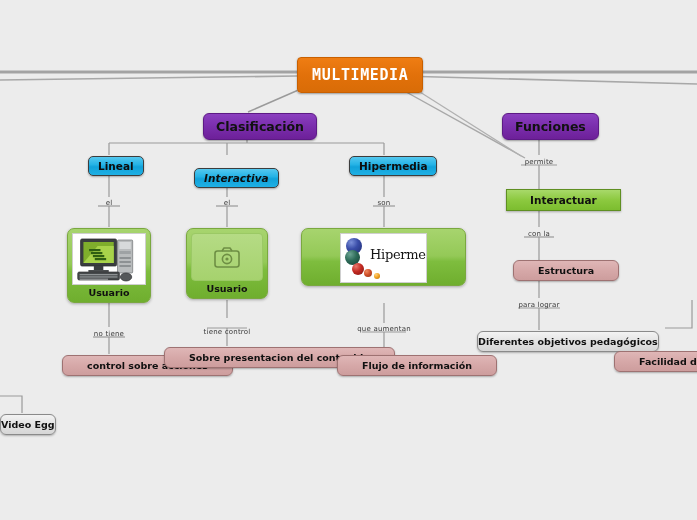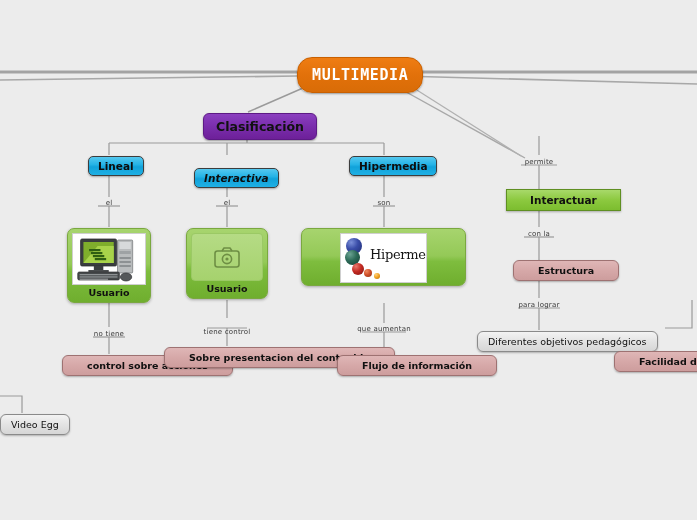--- a/index.html
+++ b/index.html
@@ -30,21 +30,21 @@
   .node {
     position: absolute;
     box-sizing: border-box;
     white-space: nowrap;
     text-align: center;
   }
   
   .n-root {
     background: linear-gradient(180deg,#ef7d13 0%, #e2710a 50%, #d96c07 100%);
     color: #ffffff;
-    border-radius: 15px;
+    border-radius: 4px;
     font-size: 15px;
     font-weight: bold;
     letter-spacing: 0.6px;
     padding: 8px 14px;
     border: 1px solid #c96000;
     box-shadow: 0 1px 2px rgba(0,0,0,0.35);
     font-family: "DejaVu Sans Mono", "Liberation Mono", monospace;
   }
   
   .n-purple {
@@ -128,22 +128,22 @@
     padding: 4px 24px;
     border: 1px solid #9e7272;
     box-shadow: 0 1px 2px rgba(0,0,0,0.28);
   }
   
   .n-grey {
     background: linear-gradient(180deg,#f3f3f3 0%, #e3e3e3 50%, #d6d6d6 100%);
     color: #101010;
     border-radius: 6px;
     font-size: 9.5px;
-    font-weight: normal;
-    padding: 4px 10px;
+    font-weight: bold;
+    padding: 4px 0;
     border: 1px solid #8a8a8a;
     box-shadow: 0 1px 2px rgba(0,0,0,0.25);
   }
   
   .edge-label {
     position: absolute;
     font-size: 7px;
     color: #3a3a3a;
     white-space: nowrap;
     text-align: center;
@@ -232,20 +232,21 @@
 
       <path d="M665,328 L692,328 L692,300"></path>
       <path d="M22,413 L22,396 L0,396"></path>
     </g>
   </svg>
 
   <div class="node n-root" style="left:297px; top:57px;">MULTIMEDIA</div>
 
   <div class="node n-purple" style="left:203px; top:113px;">Clasificación</div>
 
+  <div class="node n-purple" style="left:502px; top:113px;">Funciones</div>
 
   <div class="node n-blue" style="left:88px; top:156px;">Lineal</div>
   <div class="node n-blue" style="left:194px; top:168px;font-style:italic;">Interactiva</div>
   <div class="node n-blue" style="left:349px; top:156px;">Hipermedia</div>
 
   <div class="edge-label" style="left:94px; top:199px; width:30px;">el</div>
   <div class="edge-label" style="left:212px; top:199px; width:30px;">el</div>
   <div class="edge-label" style="left:369px; top:199px; width:30px;">son</div>
 
   <div class="node n-card" style="left:67px; top:228px; width:84px;">

